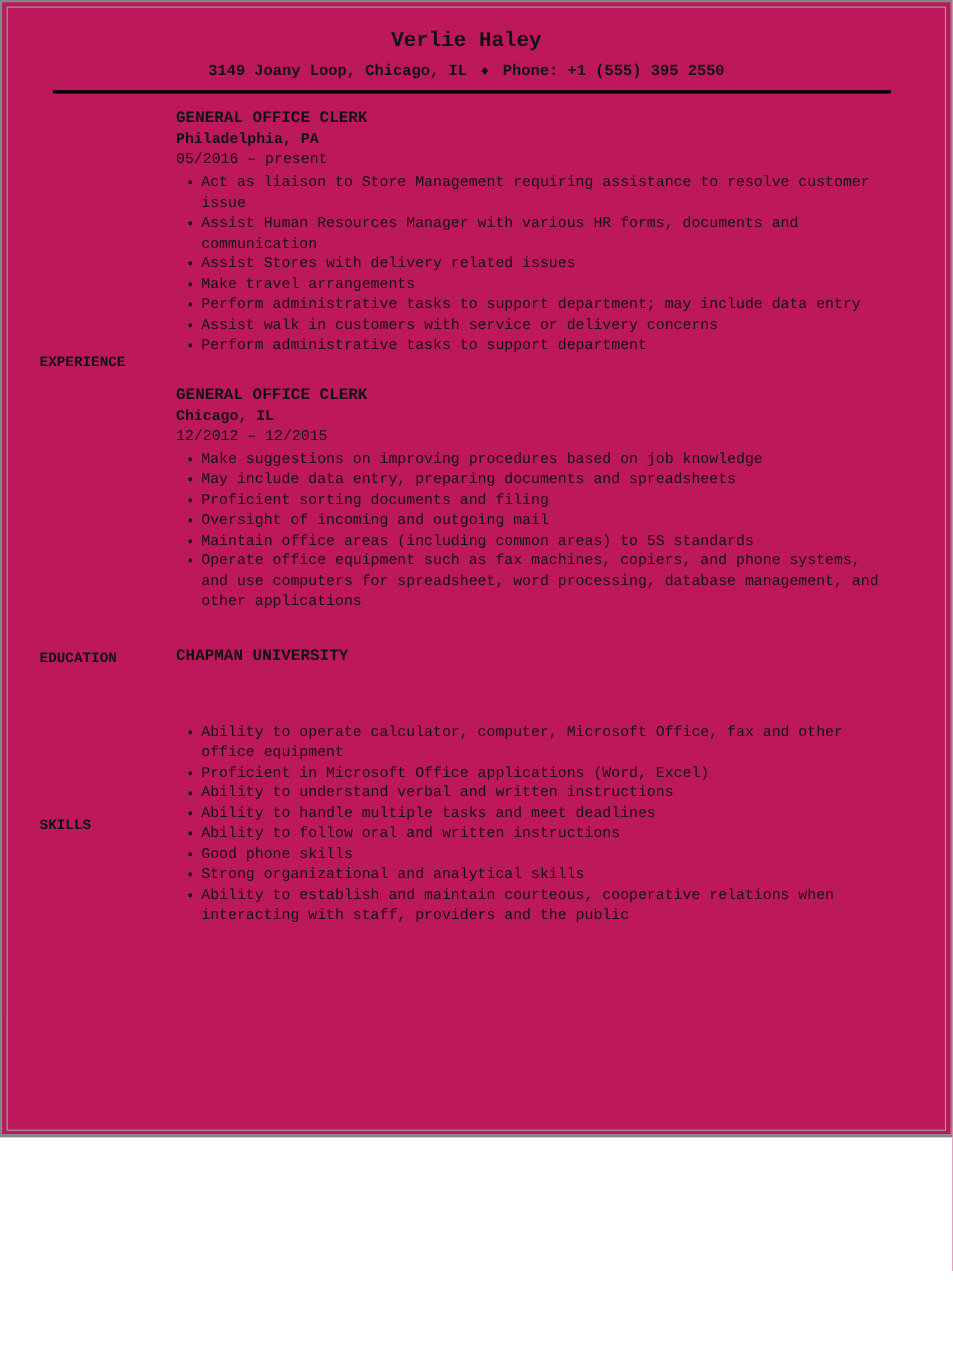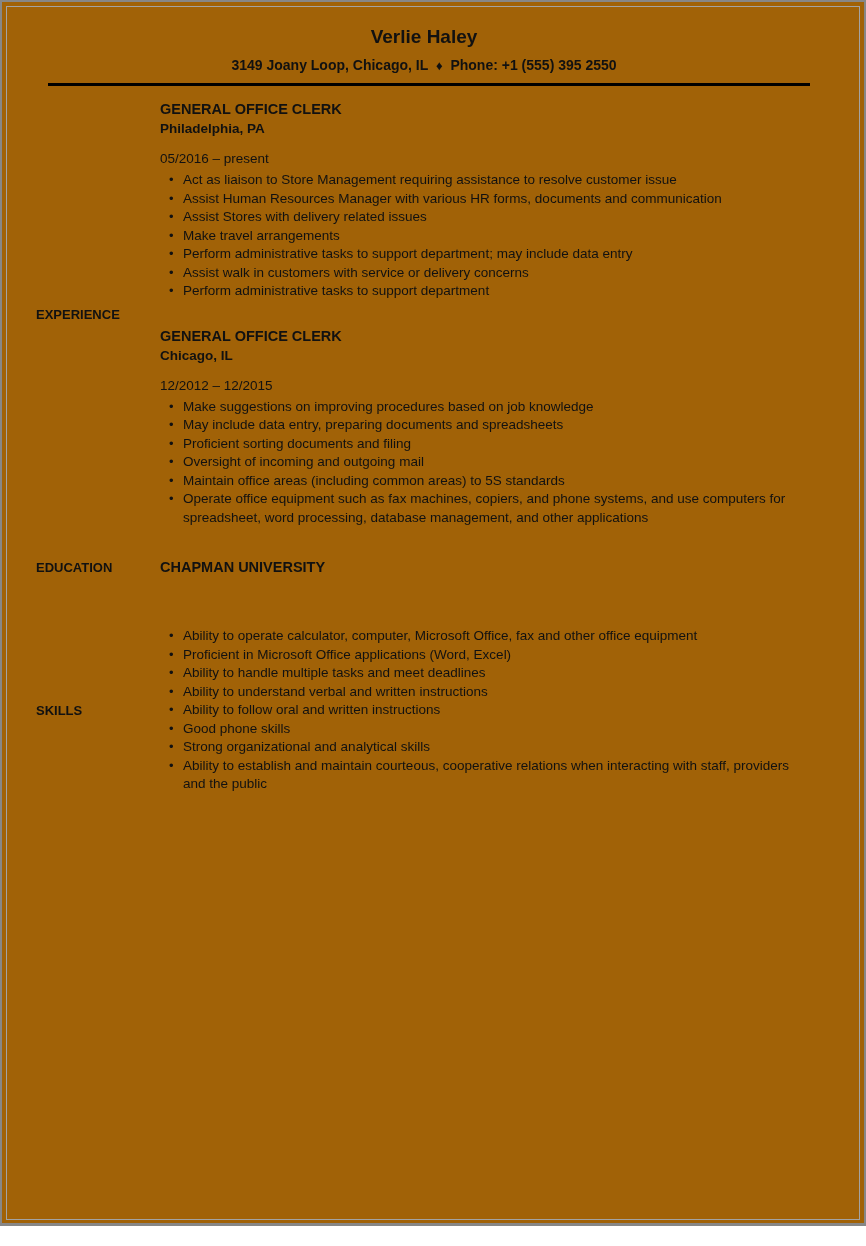--- a/index.html
+++ b/index.html
@@ -3,24 +3,24 @@
 <meta charset="utf-8">
 <style>
   html, body {
     margin: 0;
     padding: 0;
     background: #ffffff;
   }
   .canvas {
     position: relative;
     width: 866px;
-    height: 1226px;
-    background: #a16207;
+    height: 1034px;
+    background: #be185d;
     overflow: hidden;
-    font-family: Liberation Sans, sans-serif;
+    font-family: Liberation Mono, monospace;
     color: #111111;
   }
   
   .frame-outer {
     position: absolute;
     inset: 0;
     border: 2px solid #878787;
     border-bottom-width: 3px;
     pointer-events: none;
     z-index: 5;
@@ -89,21 +89,21 @@
     line-height: 17px;
   }
   .job-location {
     font-size: 13.5px;
     font-weight: bold;
     margin-top: 3px;
     line-height: 16px;
   }
   .job-dates {
     font-size: 13.5px;
-    margin-top: 14px;
+    margin-top: 2px;
     line-height: 16px;
   }
   .job + .job {
     margin-top: 27px;
   }
 
   ul.bullet-list {
     list-style: none;
     margin: 4px 0 0 0;
     padding: 0;
@@ -206,22 +206,22 @@
         </div>
       </div>
 
       <div class="section-row row-skills">
         <div class="section-label">SKILLS</div>
         <div class="section-content">
           <ul class="bullet-list">
 
           <li>Ability to operate calculator, computer, Microsoft Office, fax and other office equipment</li>
               <li>Proficient in Microsoft Office applications (Word, Excel)</li>
+              <li>Ability to understand verbal and written instructions</li>
               <li>Ability to handle multiple tasks and meet deadlines</li>
-              <li>Ability to understand verbal and written instructions</li>
               <li>Ability to follow oral and written instructions</li>
               <li>Good phone skills</li>
               <li>Strong organizational and analytical skills</li>
               <li>Ability to establish and maintain courteous, cooperative relations when interacting with staff, providers and the public</li>
             </ul>
         </div>
       </div>
 
     </div>
   </div>

